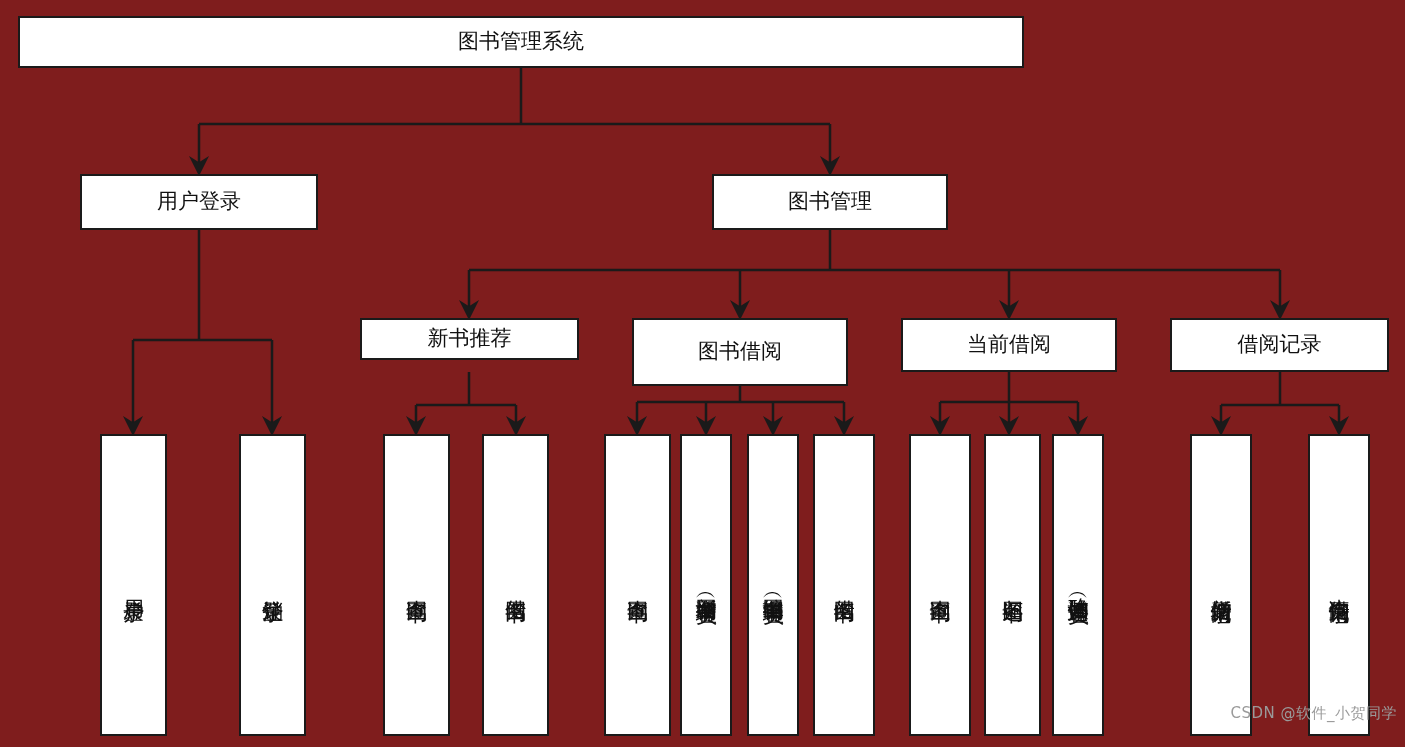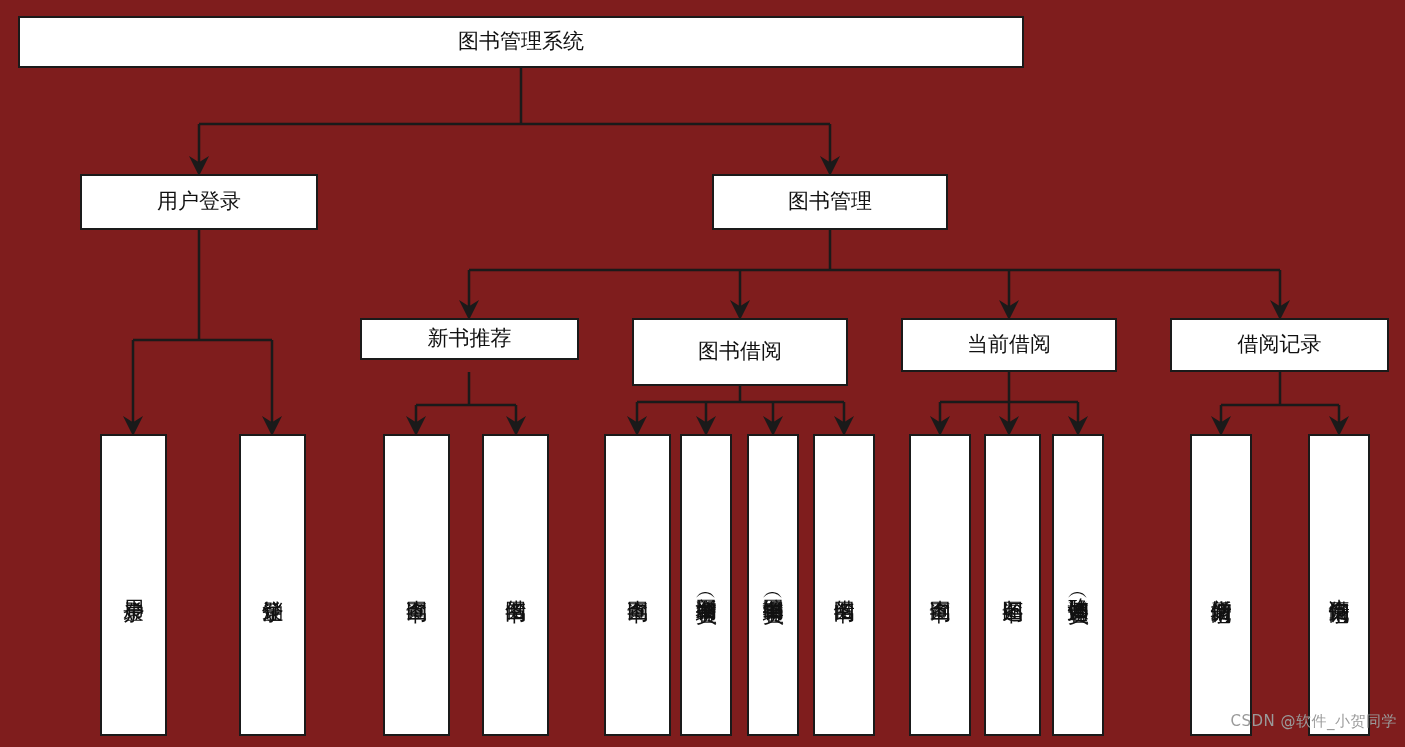--- a/index.html
+++ b/index.html
@@ -50,21 +50,21 @@
     padding: 10px 0;
   }
   .node.v .txt {
     writing-mode: vertical-rl;
     text-orientation: upright;
     white-space: normal;
   }
   .watermark {
     position: absolute;
     right: 8px;
-    bottom: 16px;
+    bottom: 24px;
     font-size: 15px;
     color: #9a9a9a;
     letter-spacing: 0.5px;
   }
 </style>
 </head>
 <body>
 
 <div id="canvas">
 

